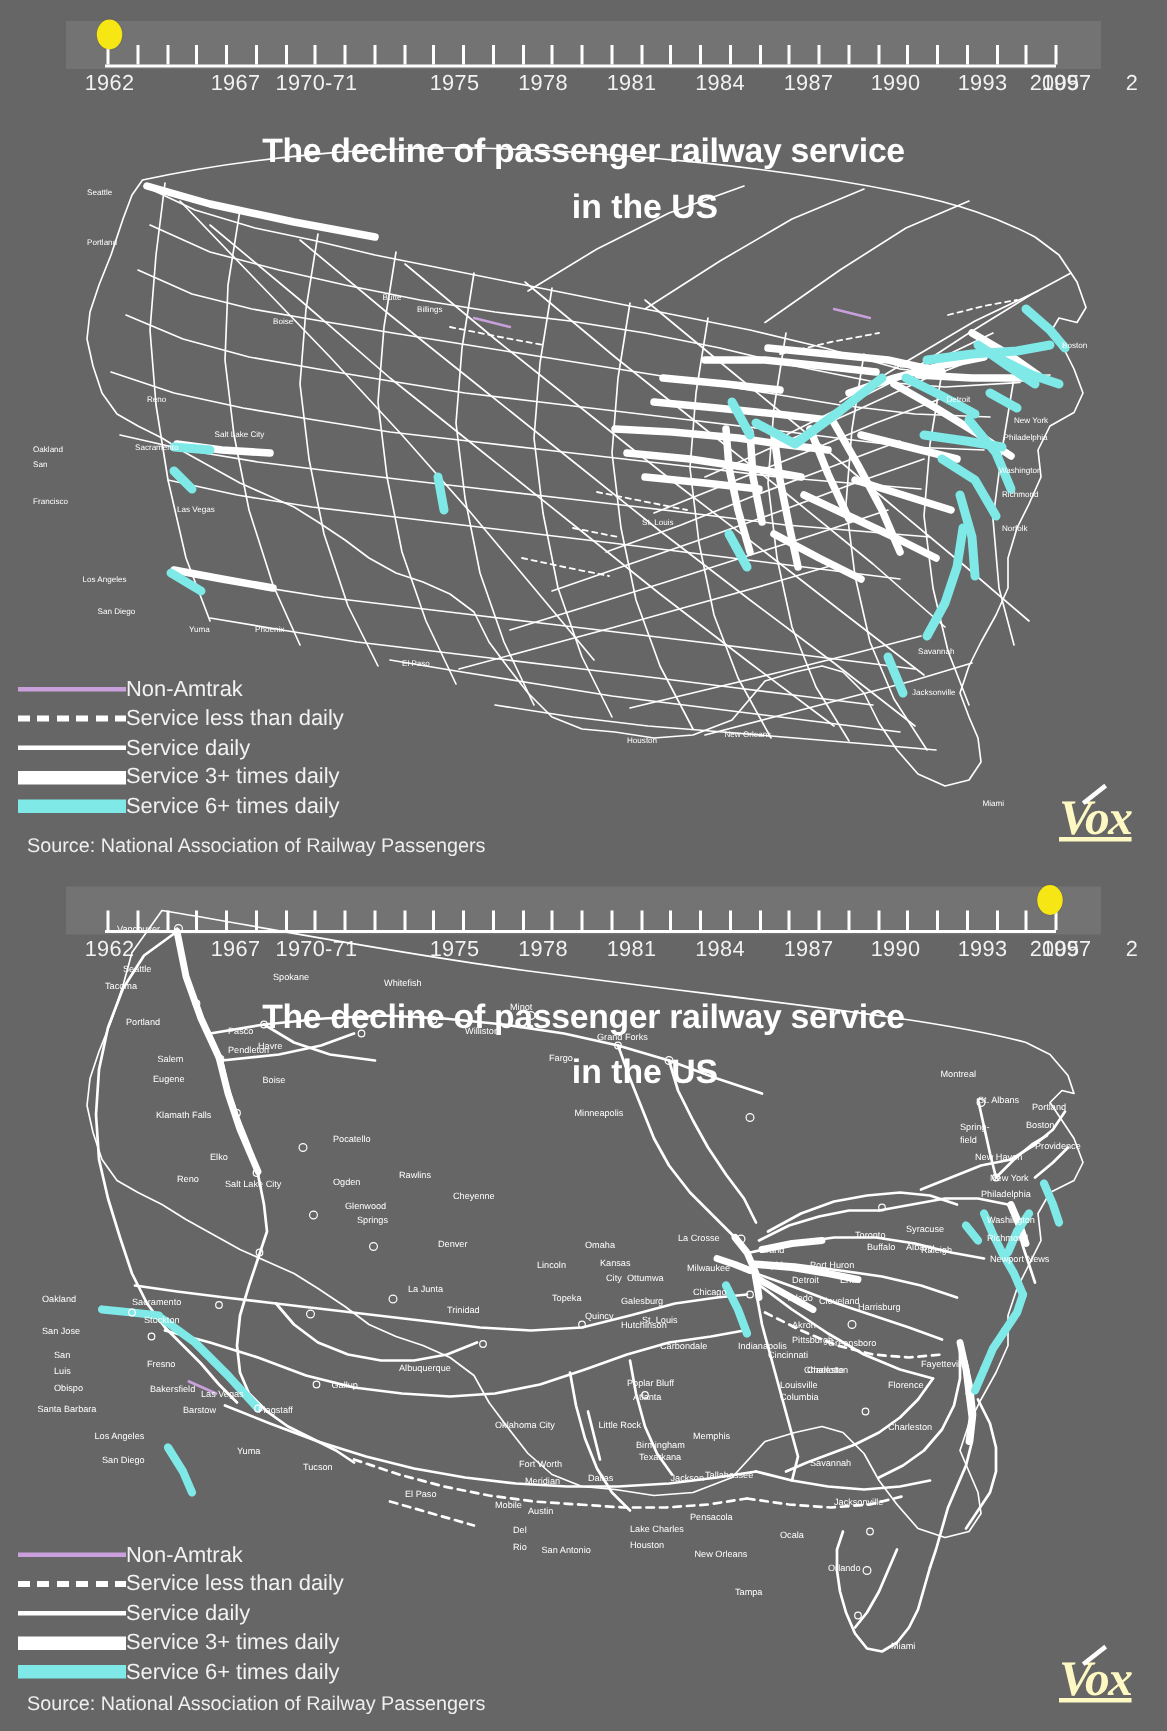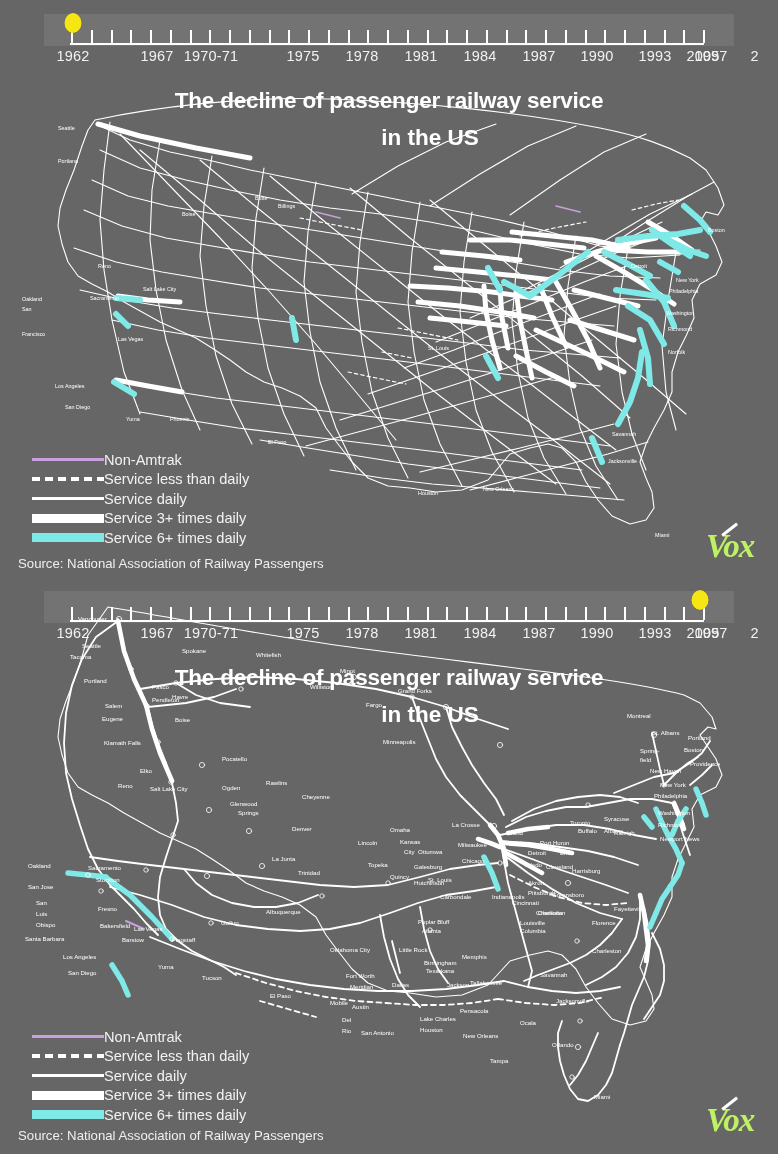--- a/index.html
+++ b/index.html
@@ -39,37 +39,37 @@
     position: absolute; left: 0; width: 778px; text-align: center;
     color: #ffffff; font-weight: bold; pointer-events: none;
   }
   .map-title .l1 { display: block; font-size: 22.5px; letter-spacing: -0.2px; }
   .map-title .l2 { display: block; font-size: 22.5px; margin-top: 11px; padding-left: 82px;}
 
   
   .map-svg { position: absolute; left: 0; top: 0; }
 
   
-  .legend { position: absolute; left: 32px; }
+  .legend { position: absolute; left: 12px; }
   .legend-row { display: flex; align-items: center; height: 19.5px; }
   .swatch-box { width: 72px; flex: 0 0 72px; display: flex; align-items: center; }
   .legend-text { color: #f2f2f2; font-size: 14.6px; white-space: nowrap; }
   .sw-purple { width: 72px; height: 3px; background: #c9a0dc; }
   .sw-dash { width: 72px; height: 4px;
     background: repeating-linear-gradient(to right,#ffffff 0 8px,transparent 8px 13px); }
   .sw-thin { width: 72px; height: 3px; background: #ffffff; }
   .sw-thick { width: 72px; height: 9px; background: #ffffff; }
   .sw-cyan { width: 72px; height: 9px; background: #7fe9e7; }
   .source {
     position: absolute; left: 18px; color: #efefef; font-size: 13.2px; white-space: nowrap;
   }
   
   .vox {
-    position: absolute; color: #bef264; font-family: "Liberation Serif", serif;
-    font-weight: bold; font-style: italic; font-size: 33px; letter-spacing: -1px;
+    position: absolute; color: #fef9c3; font-family: "Liberation Serif", serif;
+    font-weight: bold; font-style: italic; font-size: 33px; letter-spacing: -1px; text-decoration: underline;
   }
   .vox .strike {
     position: absolute; left: 16px; top: 6px; width: 19px; height: 2.5px;
     background: #ffffff; transform: rotate(-38deg); transform-origin: left center;
   }
   .citylabel { font-size: 5.4px; fill: #ffffff; font-family: "Liberation Sans", sans-serif; }
   .citylabel2 { font-size: 6.1px; fill: #ffffff; font-family: "Liberation Sans", sans-serif; }
   .citydot { fill: none; stroke: #ffffff; stroke-width: 0.8; }
 </style>
 </head>

